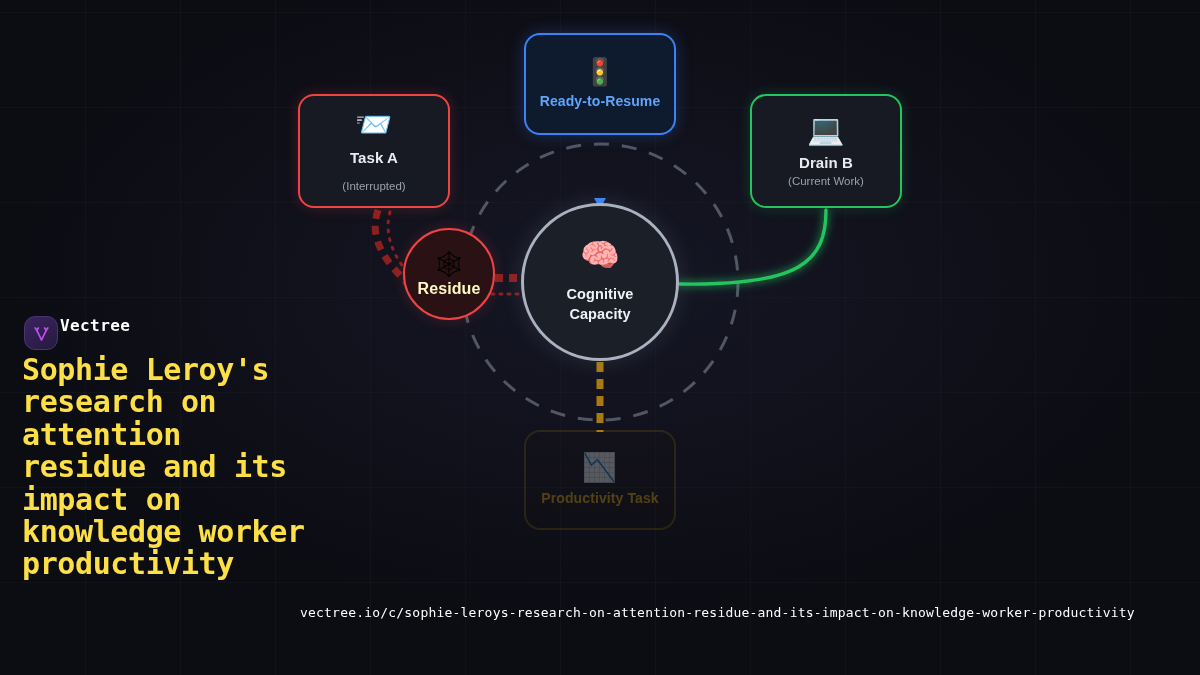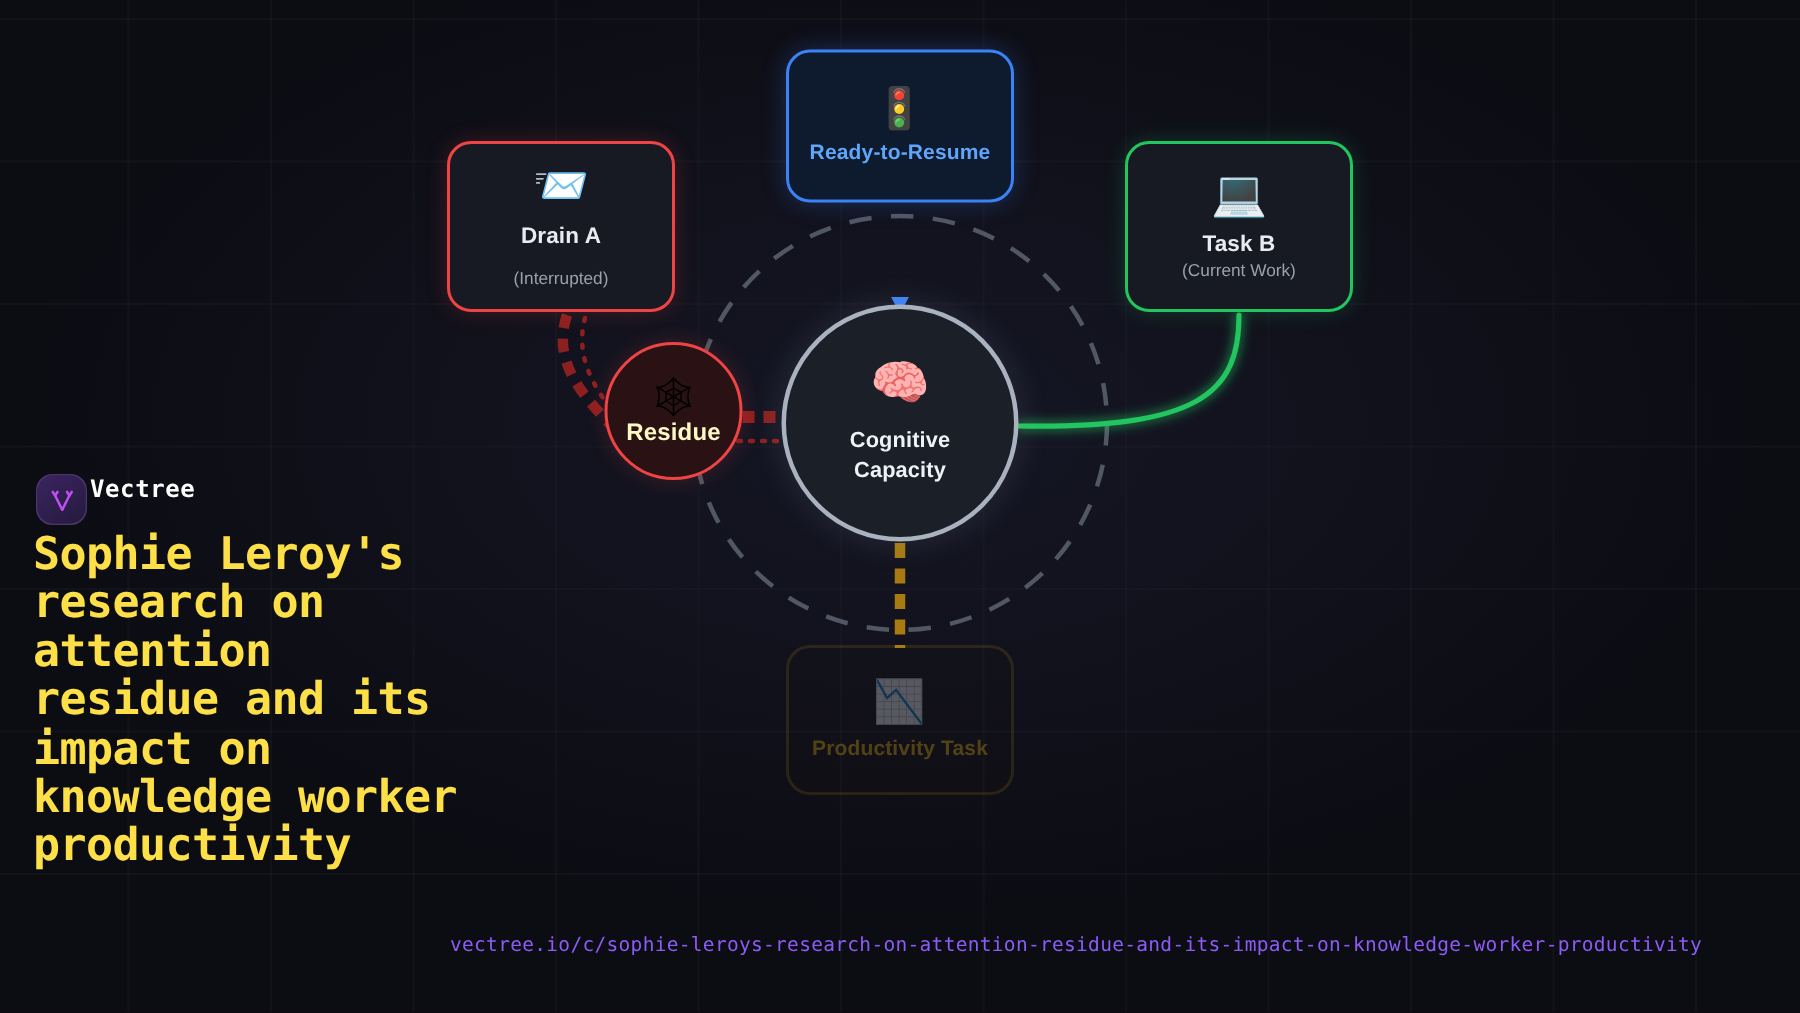--- a/index.html
+++ b/index.html
@@ -93,23 +93,23 @@
       border:1px solid #4b3570;
       display:flex; align-items:center; justify-content:center; }
   #brand-name { font-family:"DejaVu Sans Mono", monospace; font-weight:bold;
       font-size:16px; color:#ffffff; letter-spacing:.4px; }
 
   #headline { position:absolute; left:22px; top:354px; width:300px;
       font-family:"DejaVu Sans Mono", monospace; font-weight:bold;
       font-size:30px; line-height:1.08; color:#fde047;
       letter-spacing:-0.4px; }
 
-  #url { position:absolute; left:300px; top:623px;
+  #url { position:absolute; left:300px; top:605px;
       font-family:"DejaVu Sans Mono", monospace; font-size:13px;
-      color:#8b5cf6; letter-spacing:.2px; white-space:nowrap; }
+      color:#ffffff; letter-spacing:.2px; white-space:nowrap; }
 </style>
 </head>
 <body>
 
 <div id="canvas"></div>
 <div id="vignette"></div>
 
 <svg id="edges" width="1200" height="675" viewBox="0 0 1200 675">
   <defs>
     <filter id="glowGreen" x="-60%" y="-60%" width="220%" height="220%">
@@ -139,32 +139,32 @@
   <path d="M 390,212 C 382,242 400,266 424,292" fill="none" stroke="#8c2020" stroke-width="3" stroke-dasharray="2 7" stroke-linecap="round"></path>
 
   <line x1="495" y1="278" x2="523" y2="278" stroke="#8c2020" stroke-width="8" stroke-dasharray="8 6"></line>
   <line x1="492" y1="294" x2="528" y2="294" stroke="#8c2020" stroke-width="3" stroke-dasharray="2 6" stroke-linecap="round"></line>
 
   <line x1="600" y1="362" x2="600" y2="432" stroke="#a87a10" stroke-width="7" stroke-dasharray="10 7"></line>
 </svg>
 
 <div class="node rect-node" id="node-task-a">
   <span class="emoji">📨</span>
-  <span class="title">Drain A</span>
+  <span class="title">Task A</span>
   <span class="subtitle">(Interrupted)</span>
 </div>
 
 <div class="node rect-node" id="node-ready">
   <span class="emoji">🚦</span>
   <span class="title">Ready-to-Resume</span>
 </div>
 
 <div class="node rect-node" id="node-task-b">
   <span class="emoji">💻</span>
-  <span class="title">Task B</span>
+  <span class="title">Drain B</span>
   <span class="subtitle">(Current Work)</span>
 </div>
 
 <div class="node circle-node" id="node-residue">
   <span class="emoji">🕸</span>
   <span class="title">Residue</span>
 </div>
 
 <div class="node circle-node" id="node-cognitive">
   <span class="emoji">🧠</span>

